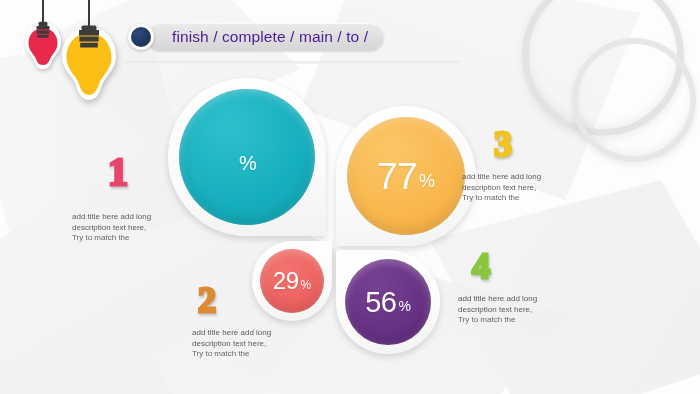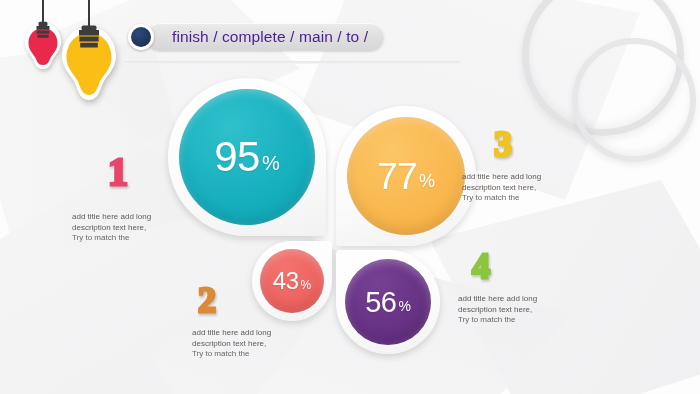--- a/index.html
+++ b/index.html
@@ -342,35 +342,34 @@
     <div class="title-pill"></div>
     <div class="title-dot"></div>
     <div class="title-text">finish / complete / main / to /</div>
   </div>
   <div class="header-rule"></div>
 
   <div id="cluster">
 
     <div class="petal petal-1">
       <div class="disc disc-1" style="background: radial-gradient(circle at 38% 28%, #2FC0CC 0%, #16AFBE 58%, #0E9FAE 100%);">
-        <span class="val">95</span>
         <span class="pct">%</span>
       </div>
     </div>
 
     <div class="petal petal-2">
       <div class="disc disc-2" style="background: radial-gradient(circle at 38% 28%, #FCC666 0%, #F9B74E 58%, #F2A93C 100%);">
         <span class="val">77</span>
         <span class="pct">%</span>
       </div>
     </div>
 
     <div class="petal petal-3">
       <div class="disc disc-3" style="background: radial-gradient(circle at 38% 28%, #F2736F 0%, #EE6461 58%, #E65654 100%);">
-        <span class="val">43</span>
+        <span class="val">29</span>
         <span class="pct">%</span>
       </div>
     </div>
 
     <div class="petal petal-4">
       <div class="disc disc-4" style="background: radial-gradient(circle at 38% 28%, #764093 0%, #673284 58%, #5A2A75 100%);">
         <span class="val">56</span>
         <span class="pct">%</span>
       </div>
     </div>

